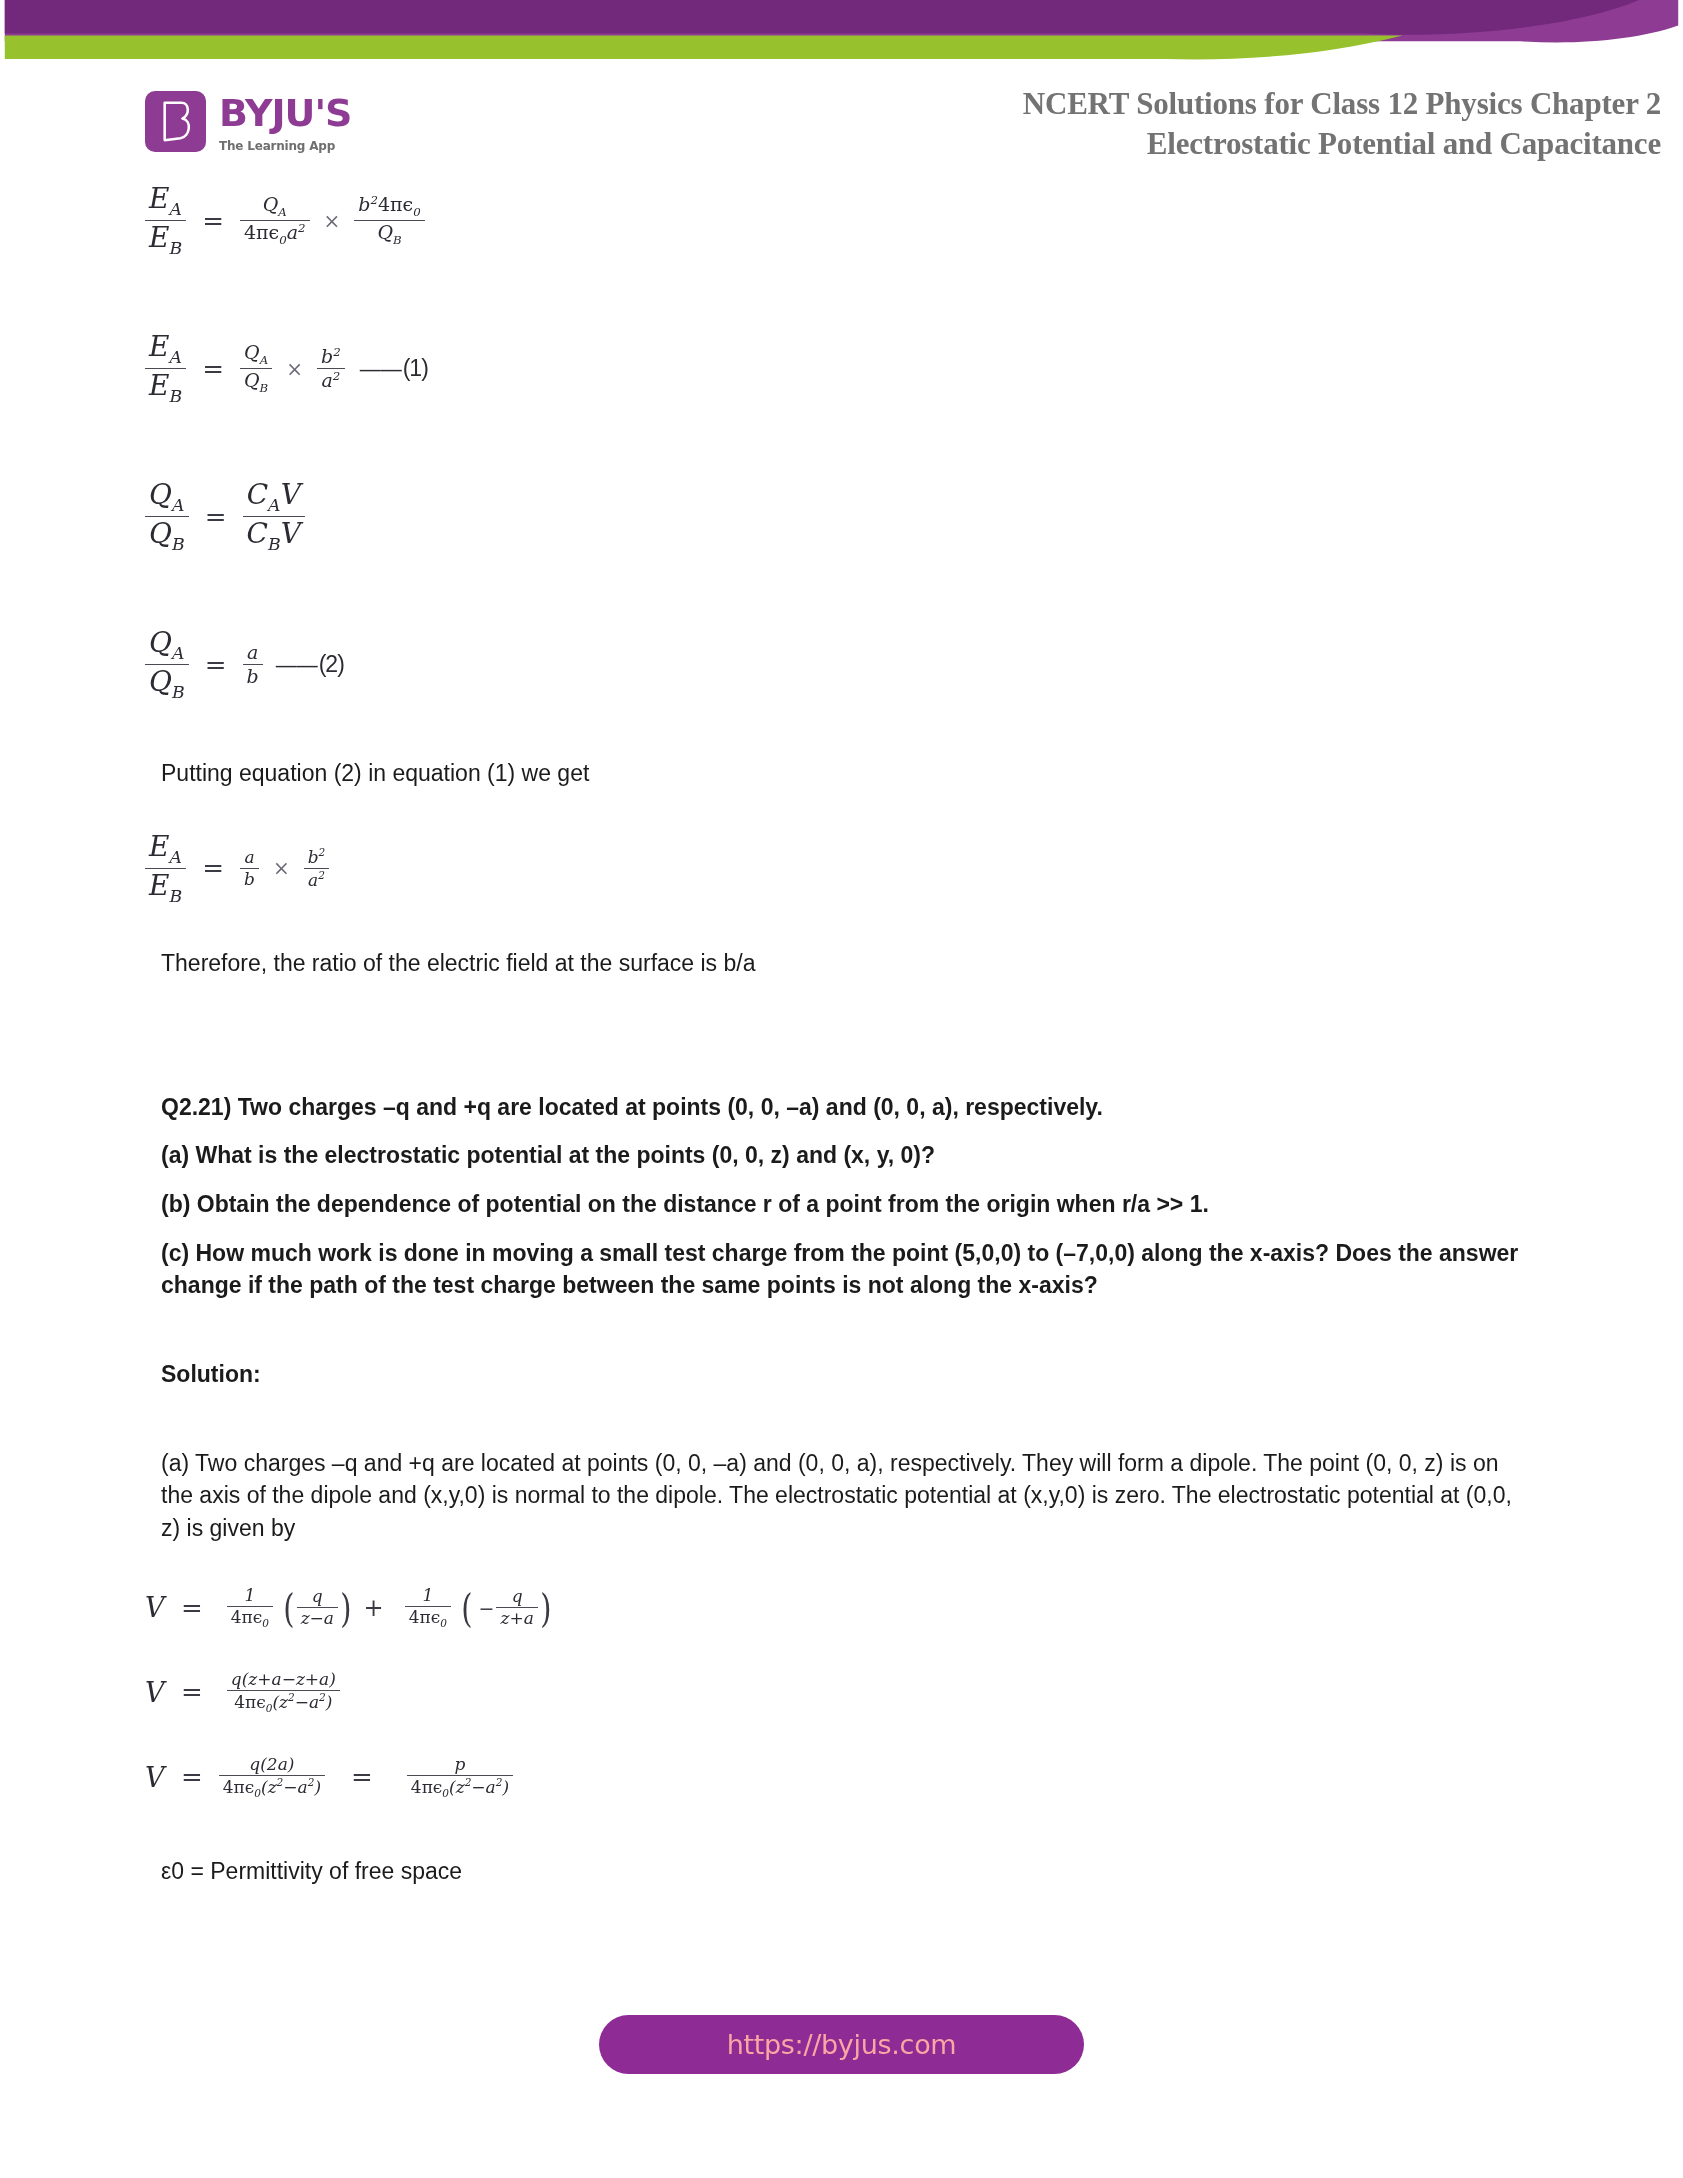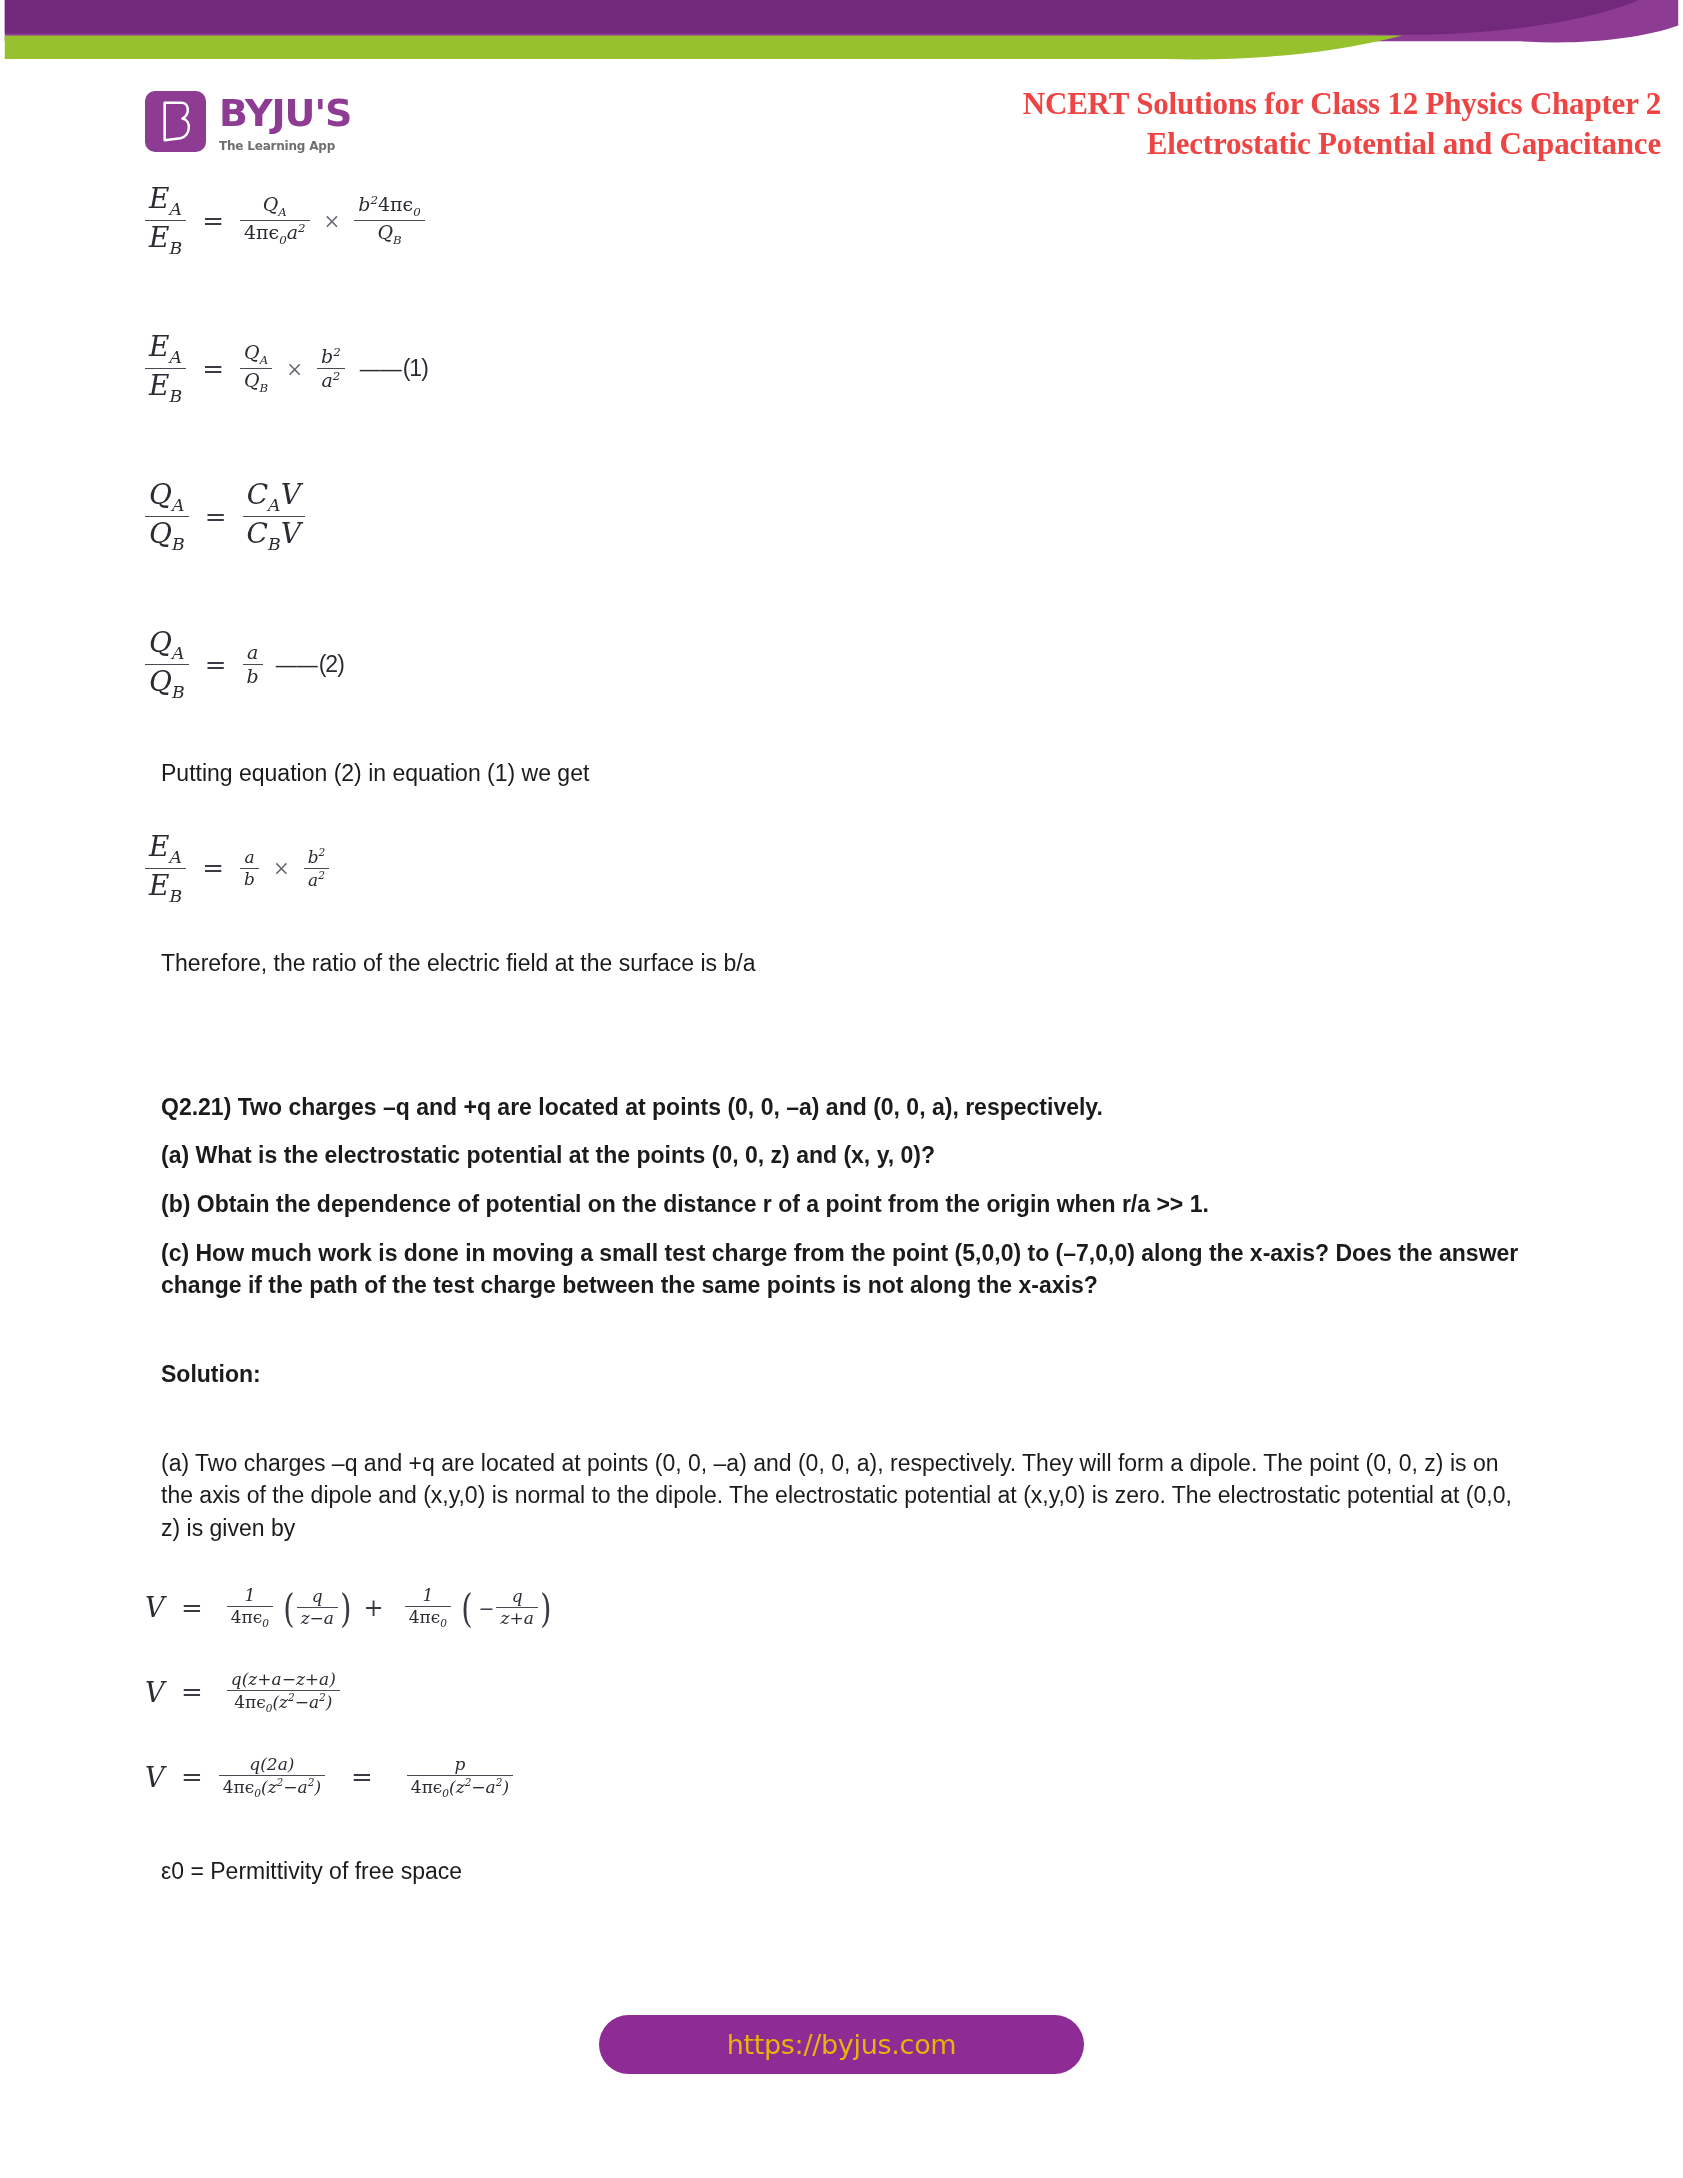--- a/index.html
+++ b/index.html
@@ -77,21 +77,21 @@
   }
   .doc-title {
     position: absolute;
     right: 22px;
     top: 21px;
     text-align: right;
     font-family: "Liberation Serif", serif;
     font-weight: bold;
     font-size: 31px;
     line-height: 1.28;
-    color: #ef4444;
+    color: #737373;
     letter-spacing: -0.2px;
   }
 
   
   .content {
     position: absolute;
     top: 182px;
     left: 145px;
     width: 1396px;
   }
@@ -187,21 +187,21 @@
   .footer {
     position: absolute;
     left: 0;
     top: 2015px;
     width: 1683px;
     display: flex;
     justify-content: center;
   }
   .url-pill {
     background: #8e2b95;
-    color: #eab308;
+    color: #fca5a5;
     border-radius: 32px;
     padding: 14px 0;
     width: 485px;
     text-align: center;
     font-size: 27px;
     font-family: "DejaVu Sans", sans-serif;
     letter-spacing: -0.3px;
   }
 </style>
 </head>

